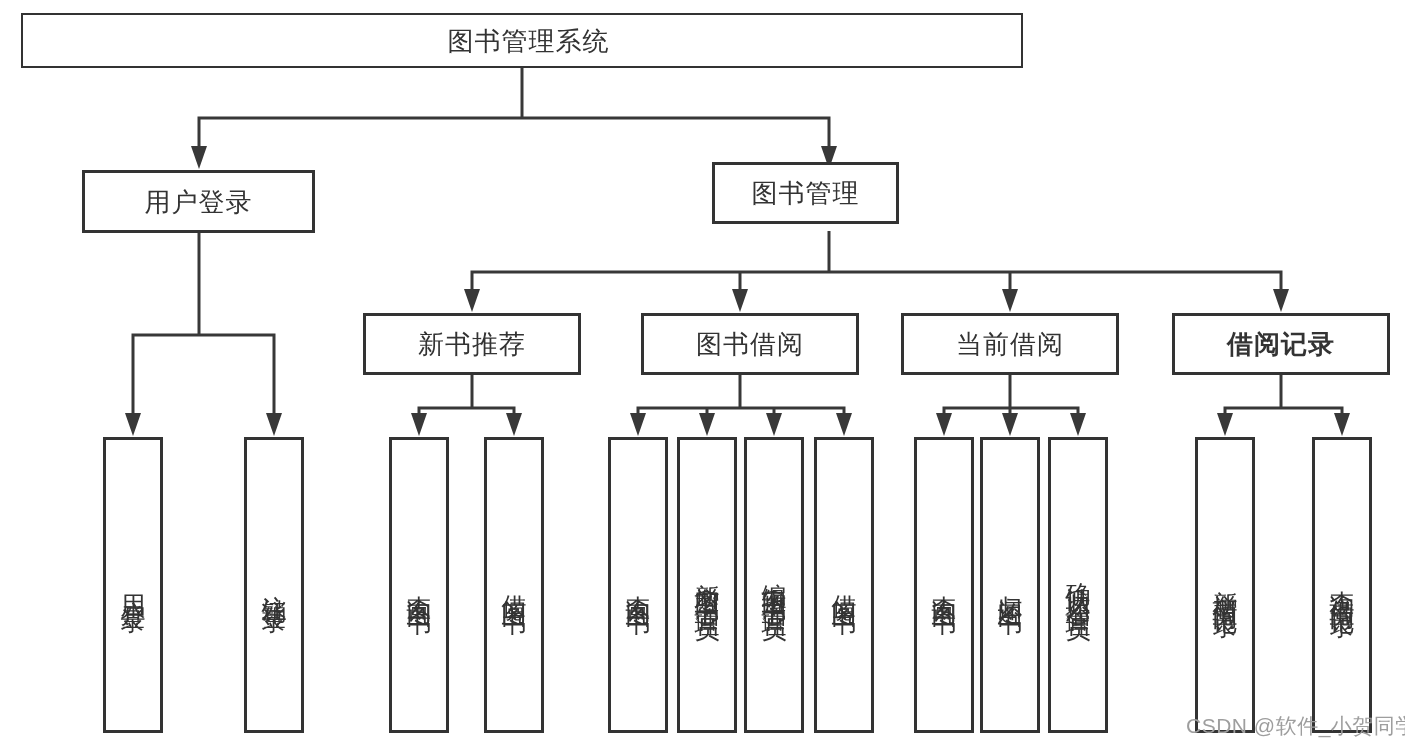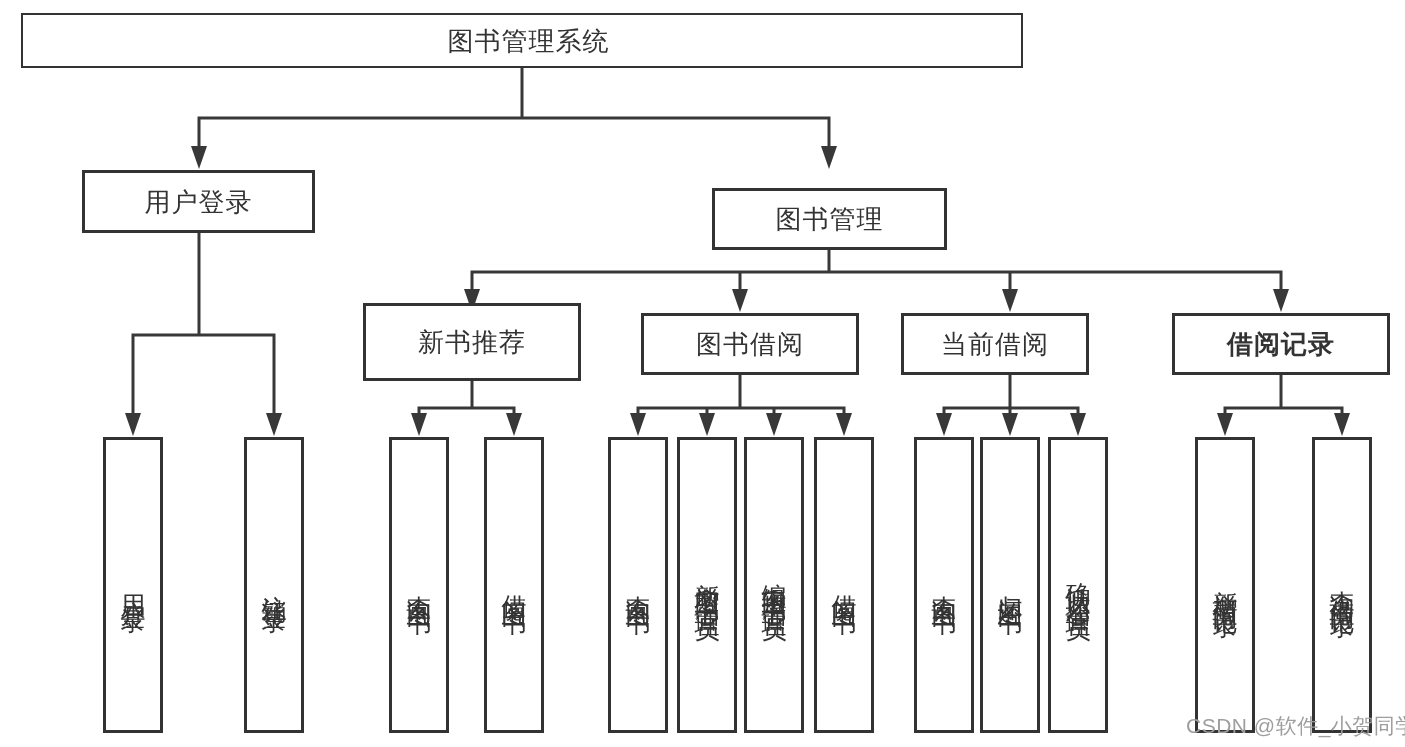--- a/index.html
+++ b/index.html
@@ -86,31 +86,31 @@
     </g>
   </svg>
 
   <div class="node hbox" style="left:21px;top:13px;width:1002px;height:55px;border-width:2px;padding-left:13px;">
     <span>图书管理系统</span>
   </div>
 
   <div class="node hbox" style="left:82px;top:170px;width:233px;height:63px;">
     <span>用户登录</span>
   </div>
-  <div class="node hbox" style="left:712px;top:188px;width:235px;height:62px;">
+  <div class="node hbox" style="left:712px;top:162px;width:187px;height:62px;">
     <span>图书管理</span>
   </div>
 
-  <div class="node hbox" style="left:363px;top:303px;width:218px;height:78px;">
+  <div class="node hbox" style="left:363px;top:313px;width:218px;height:62px;">
     <span>新书推荐</span>
   </div>
   <div class="node hbox" style="left:631px;top:313px;width:218px;height:62px;margin-left:10px;">
     <span>图书借阅</span>
   </div>
-  <div class="node hbox" style="left:901px;top:313px;width:188px;height:62px;">
+  <div class="node hbox" style="left:901px;top:313px;width:218px;height:62px;">
     <span>当前借阅</span>
   </div>
   <div class="node hbox" style="left:1172px;top:313px;width:218px;height:62px;font-weight:bold;">
     <span>借阅记录</span>
   </div>
 
   <div class="node vbox" style="left:103px;">
     <span>用户登录</span>
   </div>
   <div class="node vbox" style="left:244px;">

